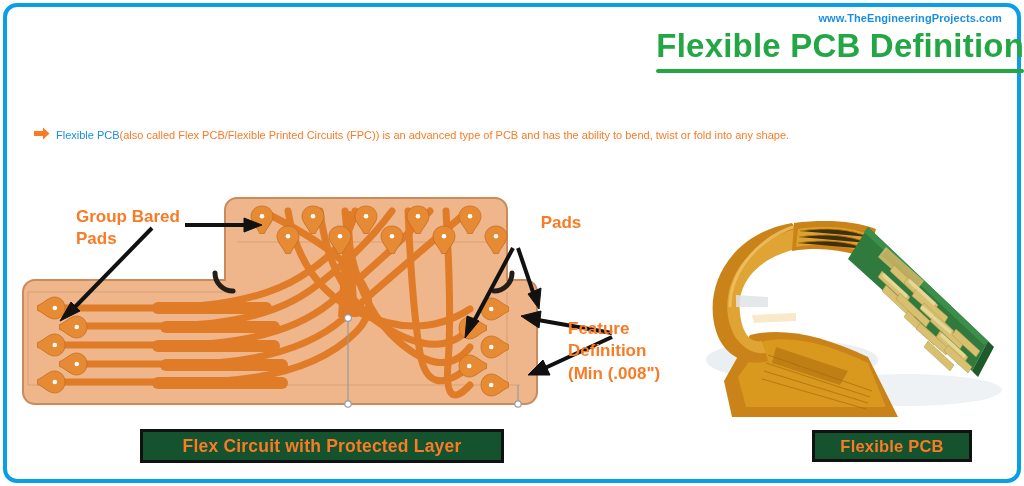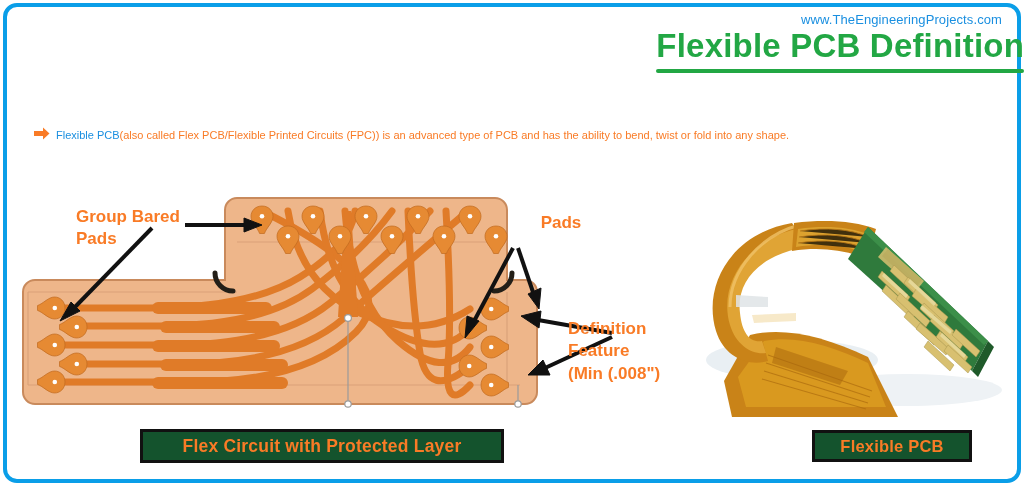--- a/index.html
+++ b/index.html
@@ -22,22 +22,22 @@
     width:1018px;height:480px;
     box-sizing:border-box;
     border:4px solid #0a9ee8;
     border-radius:14px;
     pointer-events:none;
   }
   
   .site-url{
     position:absolute;
     right:22px;top:12px;
-    font-size:13px;
-    font-weight:normal;
+    font-size:11px;
+    font-weight:bold;
     color:#1a8fe0;
     letter-spacing:.1px;
     white-space:nowrap;
   }
   
   .title-wrap{
     position:absolute;
     left:0;top:28px;
     width:1024px;
     text-align:right;
@@ -379,22 +379,22 @@
   <div class="anno" id="anno-group">
     <div>Group Bared</div>
     <div>Pads</div>
   </div>
 
   <div class="anno" id="anno-individual">
     <div>Pads</div>
   </div>
 
   <div class="anno" id="anno-feature">
+    <div>Feature</div>
     <div>Definition</div>
-    <div>Feature</div>
     <div>(Min (.008")</div>
   </div>
 
   <div class="caption" id="caption-left">Flex Circuit with Protected Layer</div>
 
   <div class="caption" id="caption-right">Flexible PCB</div>
 
 </div>
 
 </body></html>

